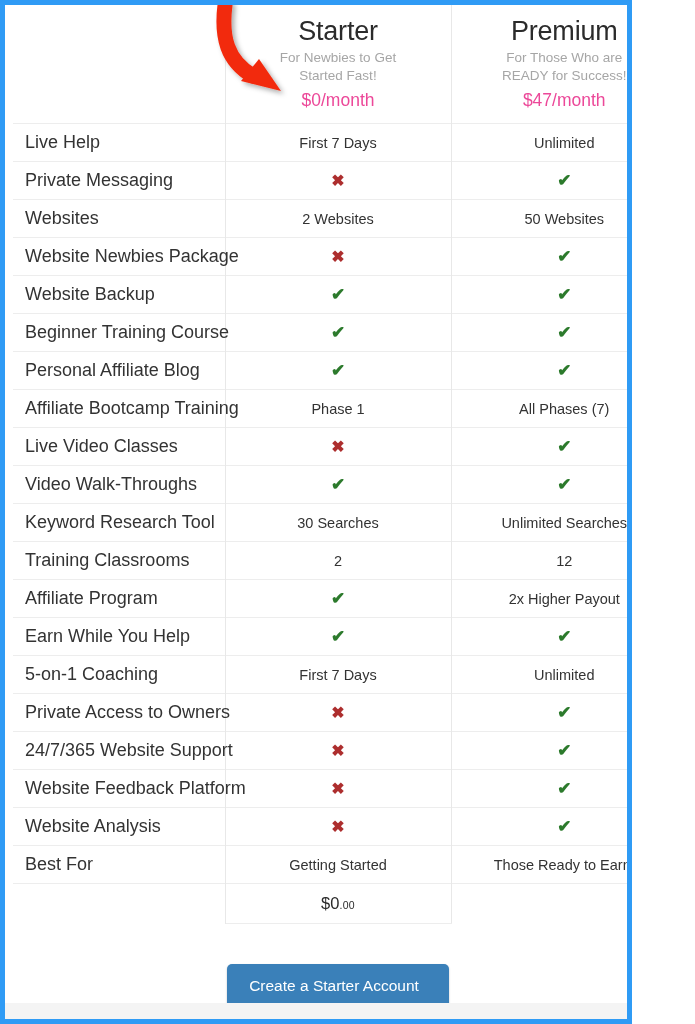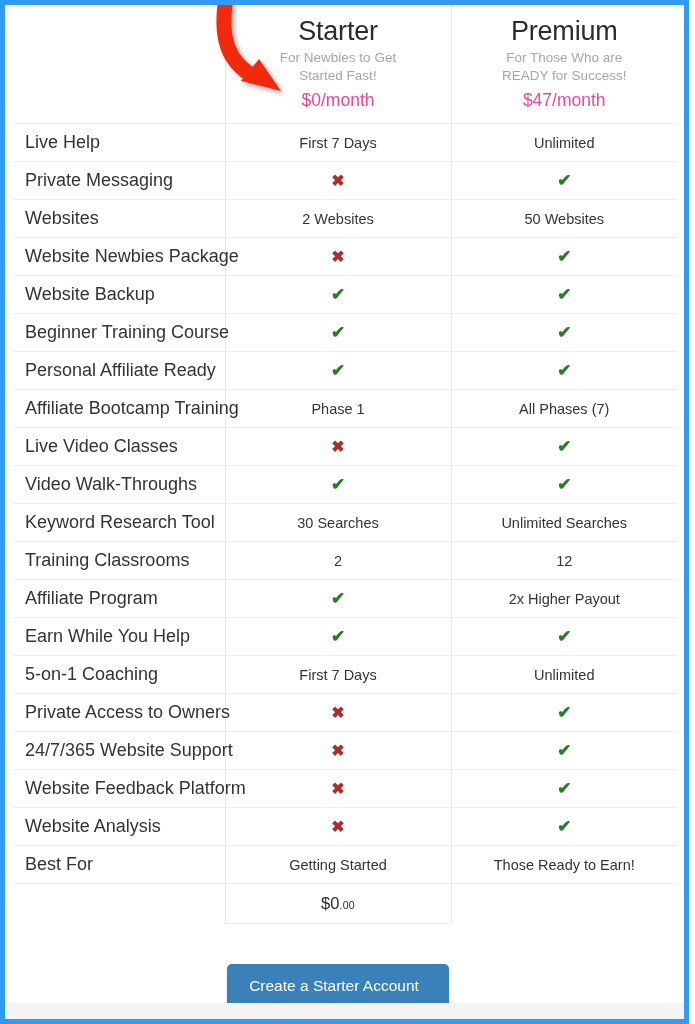--- a/index.html
+++ b/index.html
@@ -9,21 +9,21 @@
   }
   body {
     width: 695px;
     height: 1024px;
     font-family: "Liberation Sans", sans-serif;
     overflow: hidden;
   }
 
   #frame {
     position: relative;
-    width: 689px;
+    width: 632px;
     height: 1024px;
     box-sizing: border-box;
     border: 5px solid #2f9bf5;
     background: #ffffff;
   }
 
   #inner {
     position: relative;
     width: 100%;
     height: 100%;
@@ -233,21 +233,21 @@
             <td class="feat">Website Backup</td>
             <td class="val"><span class="mark-yes">✔</span></td>
             <td class="val last"><span class="mark-yes">✔</span></td>
           </tr>
           <tr class="frow">
             <td class="feat">Beginner Training Course</td>
             <td class="val"><span class="mark-yes">✔</span></td>
             <td class="val last"><span class="mark-yes">✔</span></td>
           </tr>
           <tr class="frow">
-            <td class="feat">Personal Affiliate Ready</td>
+            <td class="feat">Personal Affiliate Blog</td>
             <td class="val"><span class="mark-yes">✔</span></td>
             <td class="val last"><span class="mark-yes">✔</span></td>
           </tr>
           <tr class="frow">
             <td class="feat">Affiliate Bootcamp Training</td>
             <td class="val">Phase 1</td>
             <td class="val last">All Phases (7)</td>
           </tr>
           <tr class="frow">
             <td class="feat">Live Video Classes</td>

